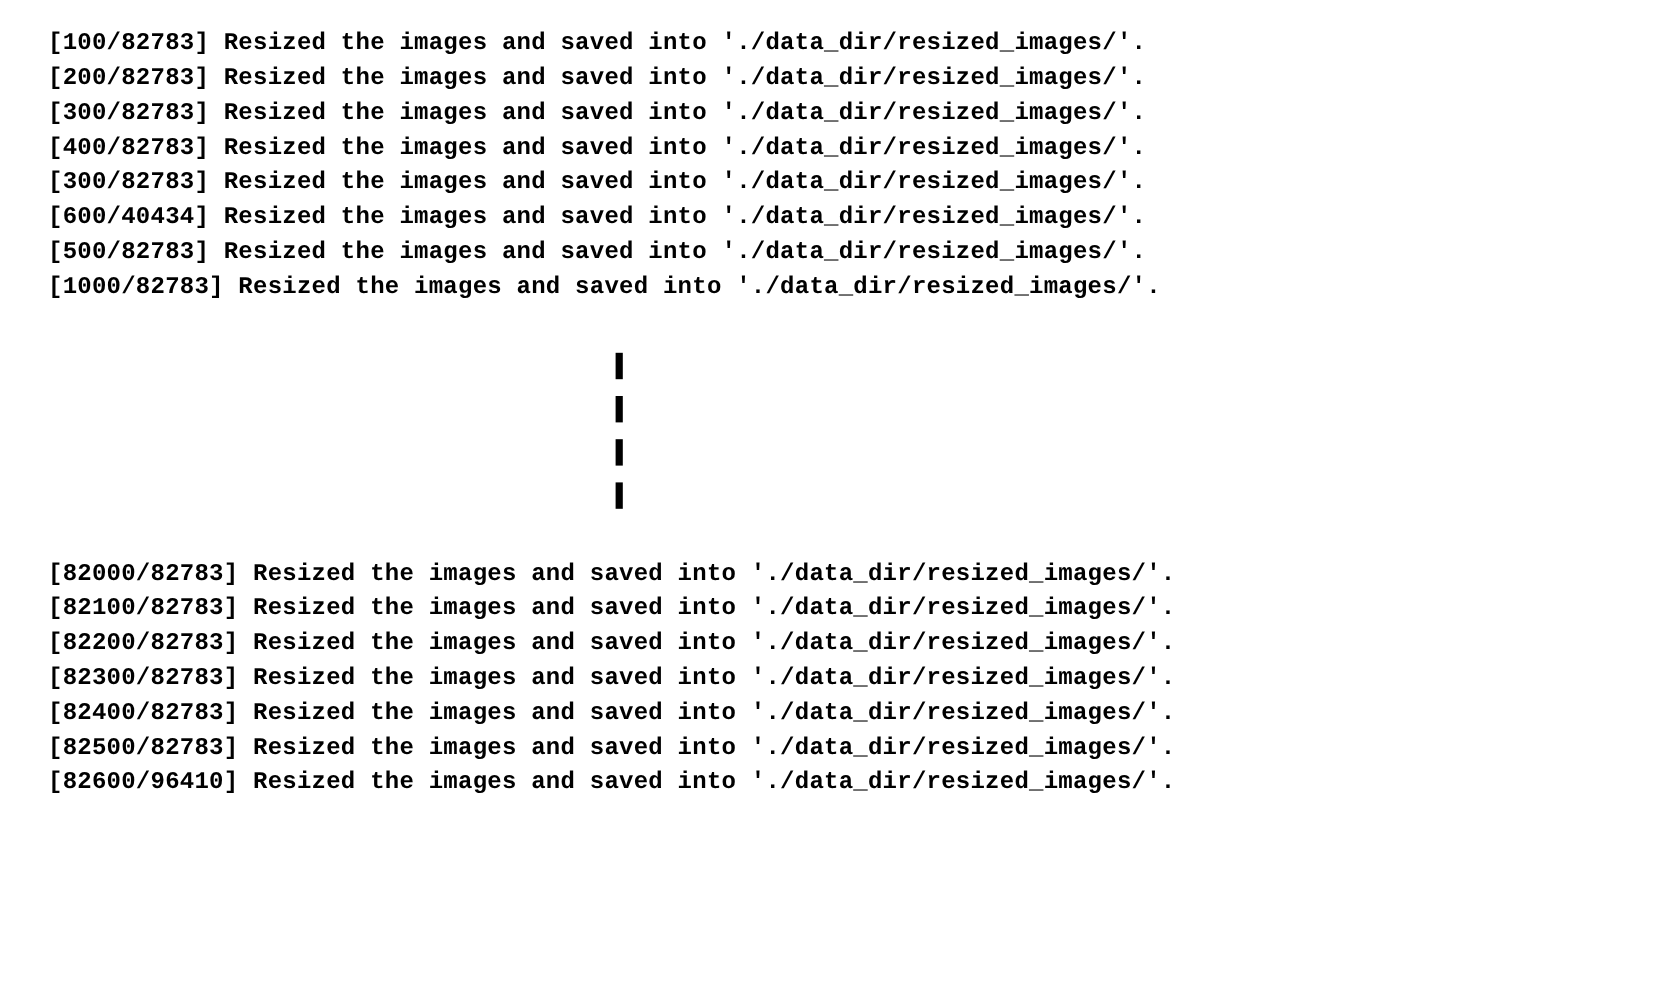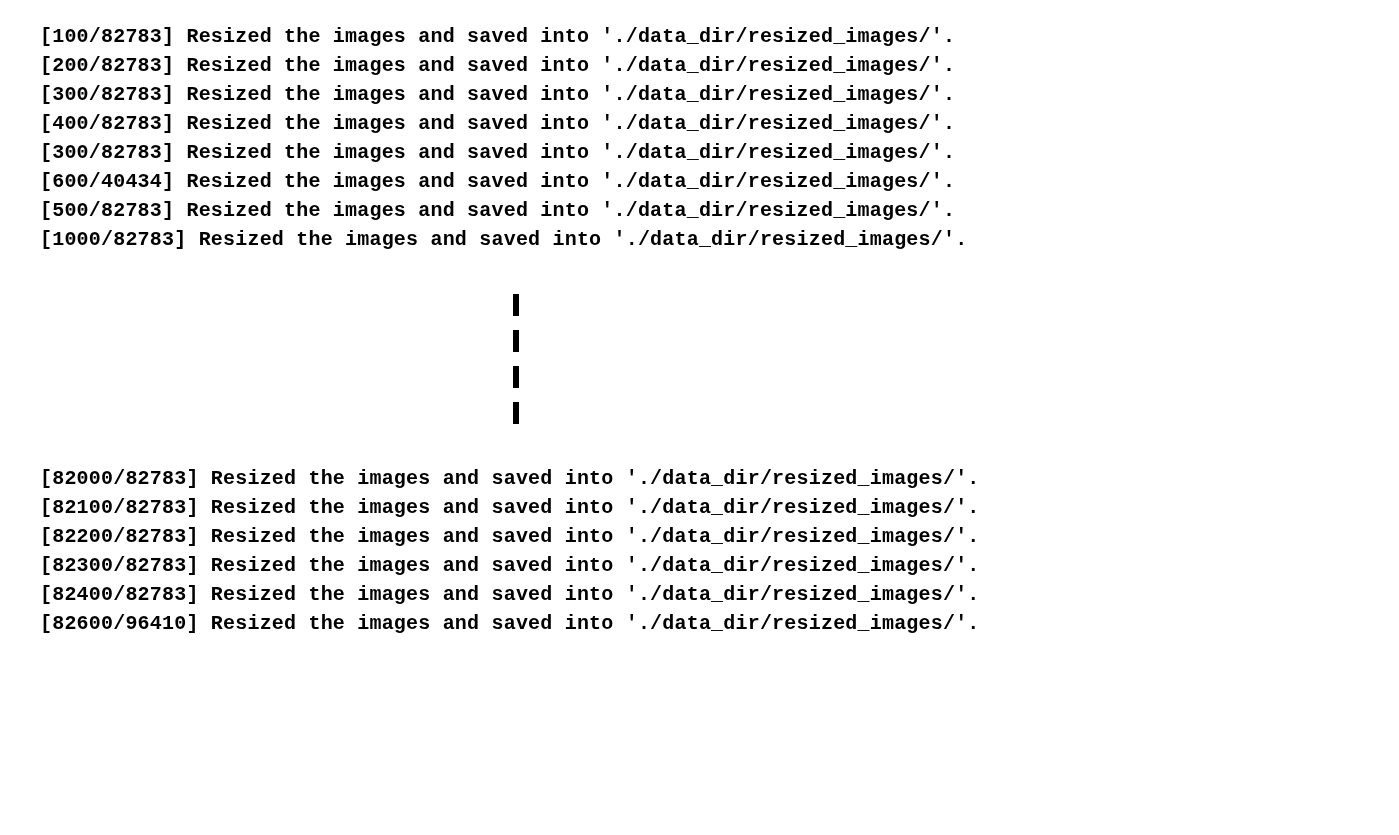--- a/index.html
+++ b/index.html
@@ -62,16 +62,17 @@
     <div class="tick"></div>
     <div class="tick"></div>
   </div>
 
   <div class="log-block">
     <div class="log-line">[82000/82783] Resized the images and saved into './data_dir/resized_images/'.</div>
     <div class="log-line">[82100/82783] Resized the images and saved into './data_dir/resized_images/'.</div>
     <div class="log-line">[82200/82783] Resized the images and saved into './data_dir/resized_images/'.</div>
     <div class="log-line">[82300/82783] Resized the images and saved into './data_dir/resized_images/'.</div>
     <div class="log-line">[82400/82783] Resized the images and saved into './data_dir/resized_images/'.</div>
+    <div class="log-line">[82500/82783] Resized the images and saved into './data_dir/resized_images/'.</div>
     <div class="log-line">[82600/96410] Resized the images and saved into './data_dir/resized_images/'.</div>
   </div>
 
 </div>
 
 </body></html>

